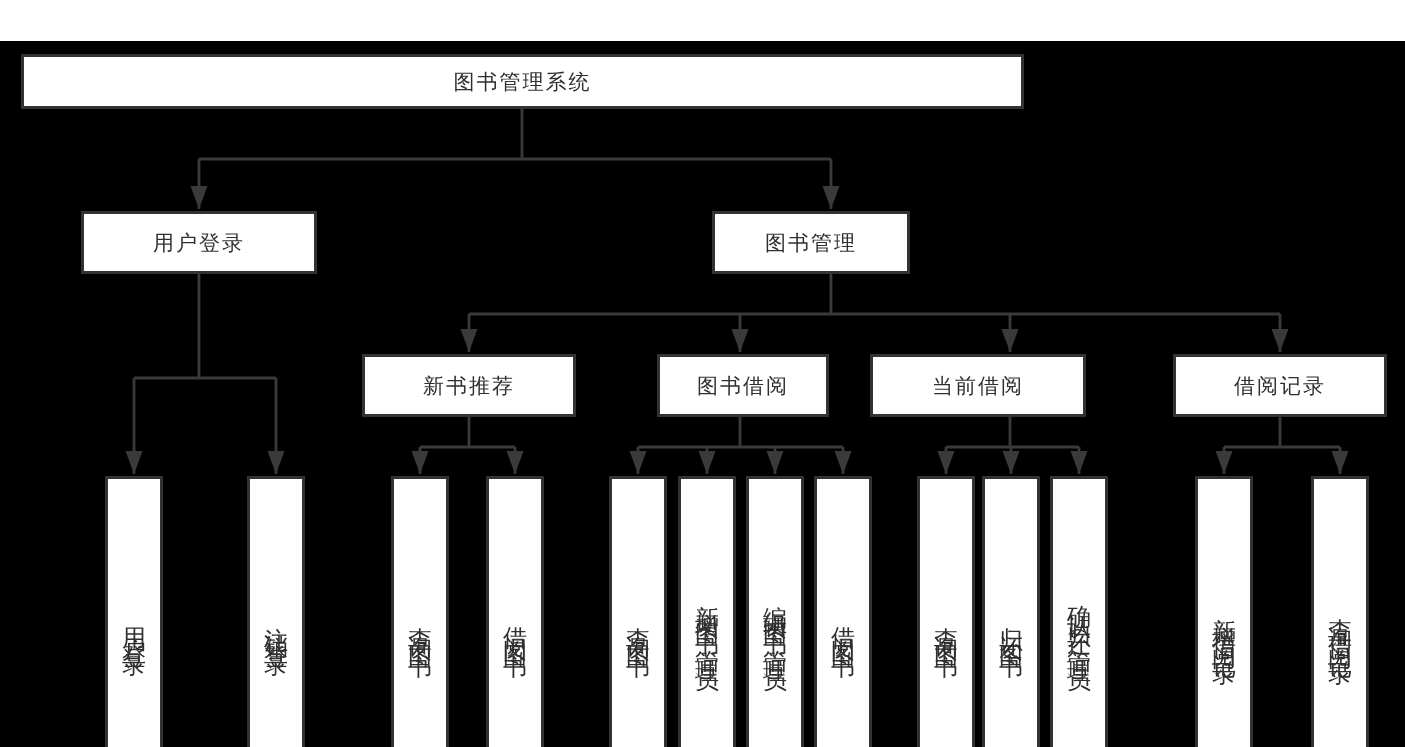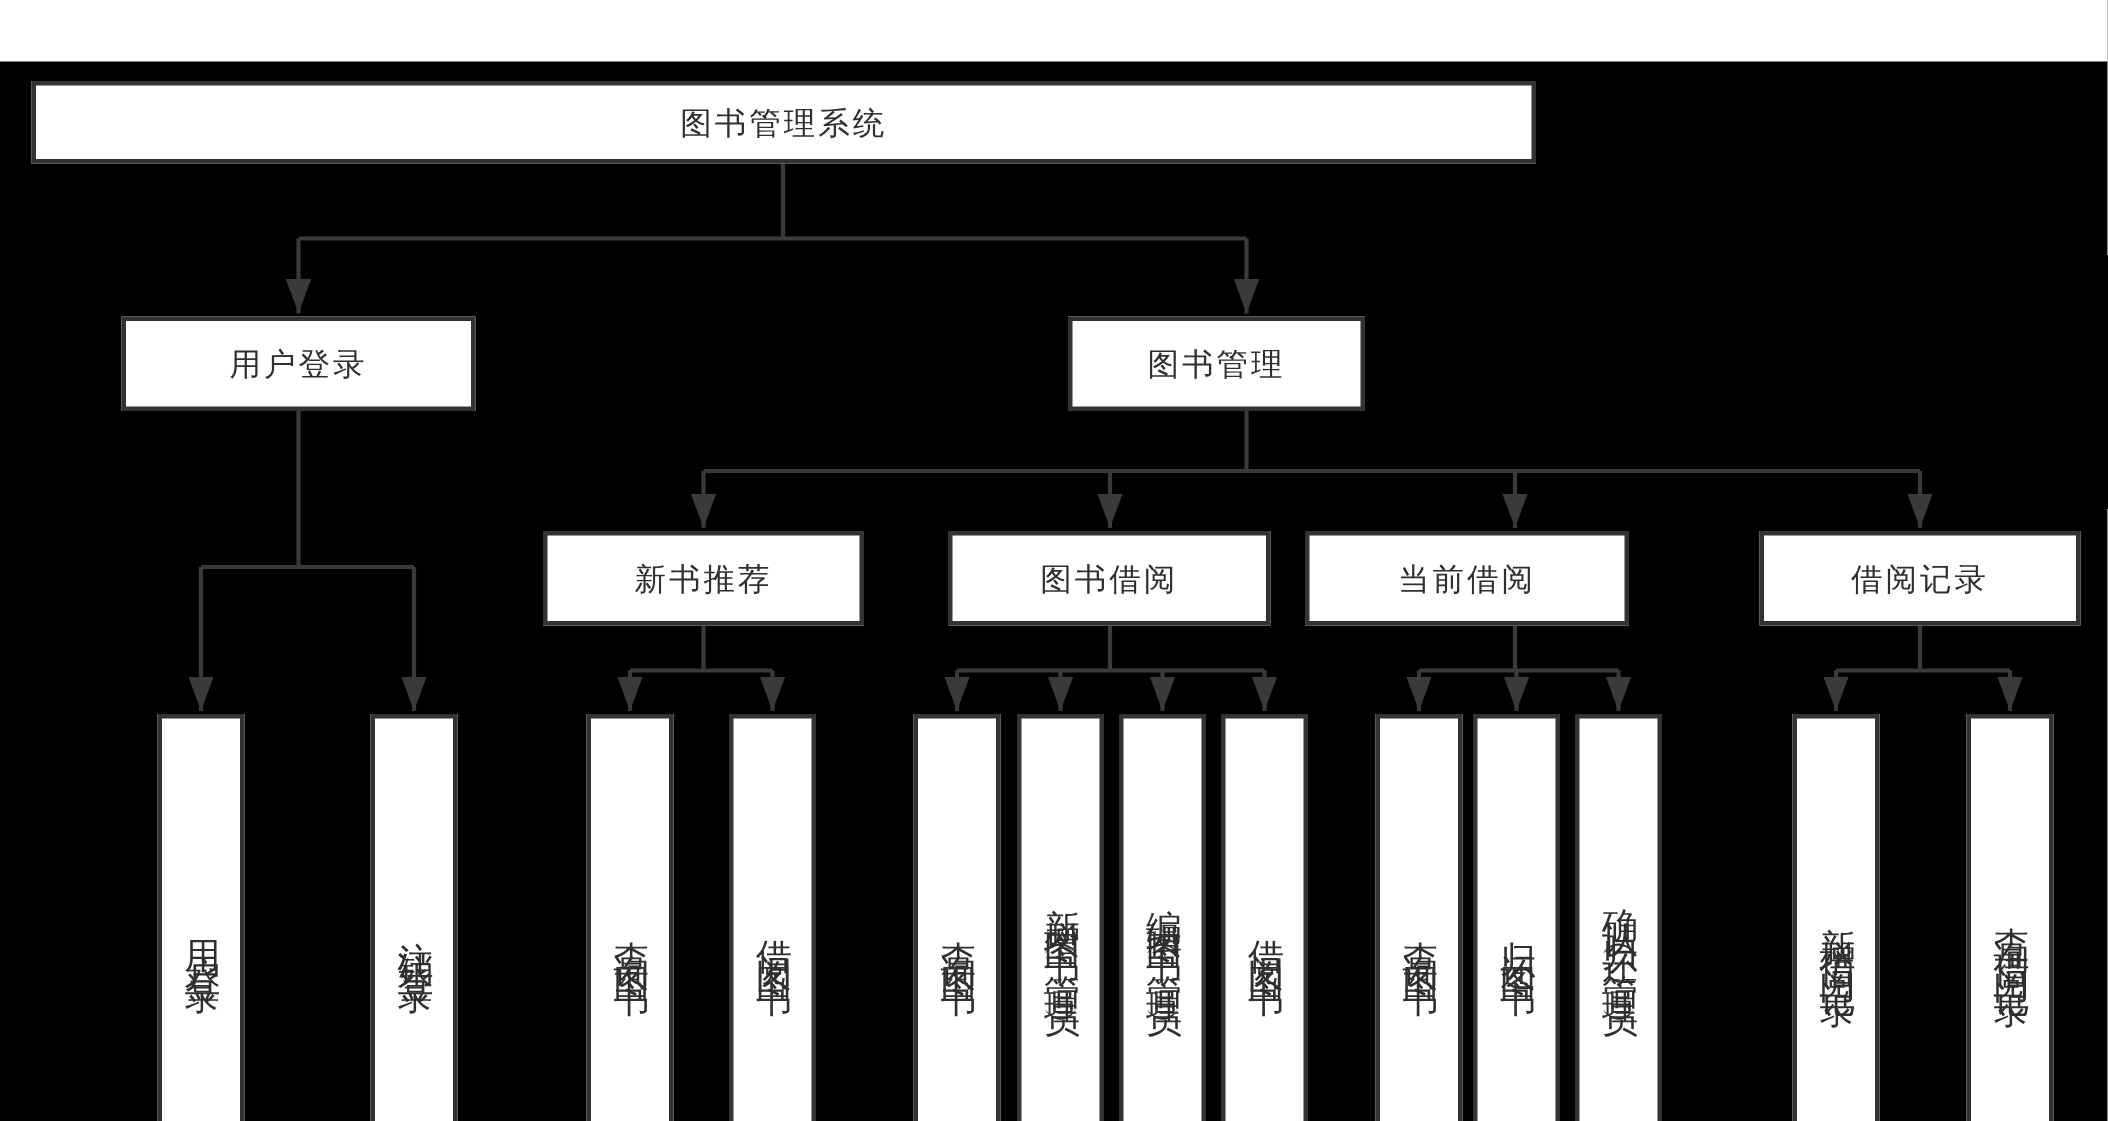--- a/index.html
+++ b/index.html
@@ -105,21 +105,21 @@
   <div class="box" style="left:81px; top:170px; width:236px; height:63px;">
     <span class="hlabel">用户登录</span>
   </div>
   <div class="box" style="left:712px; top:170px; width:198px; height:63px;">
     <span class="hlabel">图书管理</span>
   </div>
 
   <div class="box" style="left:362px; top:313px; width:214px; height:63px;">
     <span class="hlabel">新书推荐</span>
   </div>
-  <div class="box" style="left:632px; top:313px; width:215px; height:63px;">
+  <div class="box" style="left:657px; top:313px; width:172px; height:63px;">
     <span class="hlabel">图书借阅</span>
   </div>
   <div class="box" style="left:870px; top:313px; width:216px; height:63px;">
     <span class="hlabel">当前借阅</span>
   </div>
   <div class="box" style="left:1173px; top:313px; width:214px; height:63px;">
     <span class="hlabel">借阅记录</span>
   </div>
 
   <div class="box" style="left:105px; top:435px; width:58px; height:300px;">

